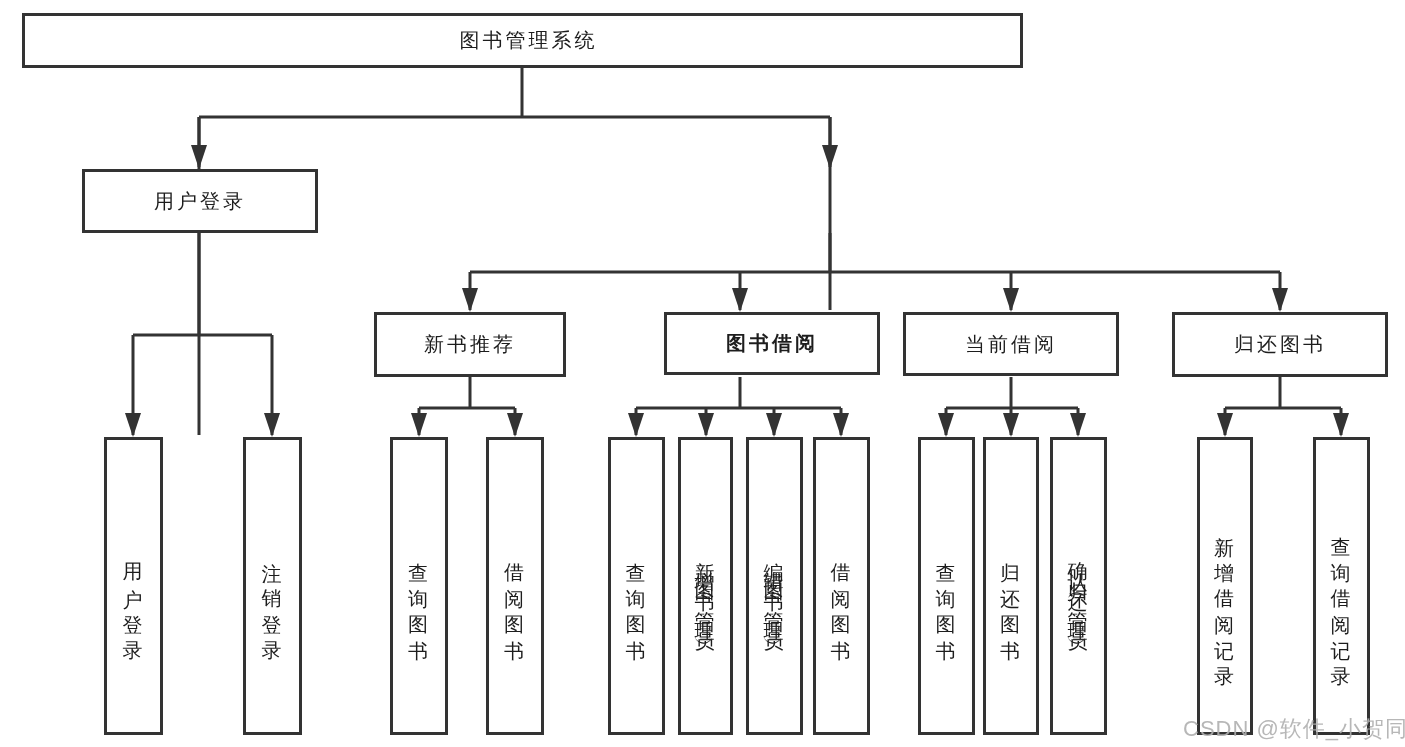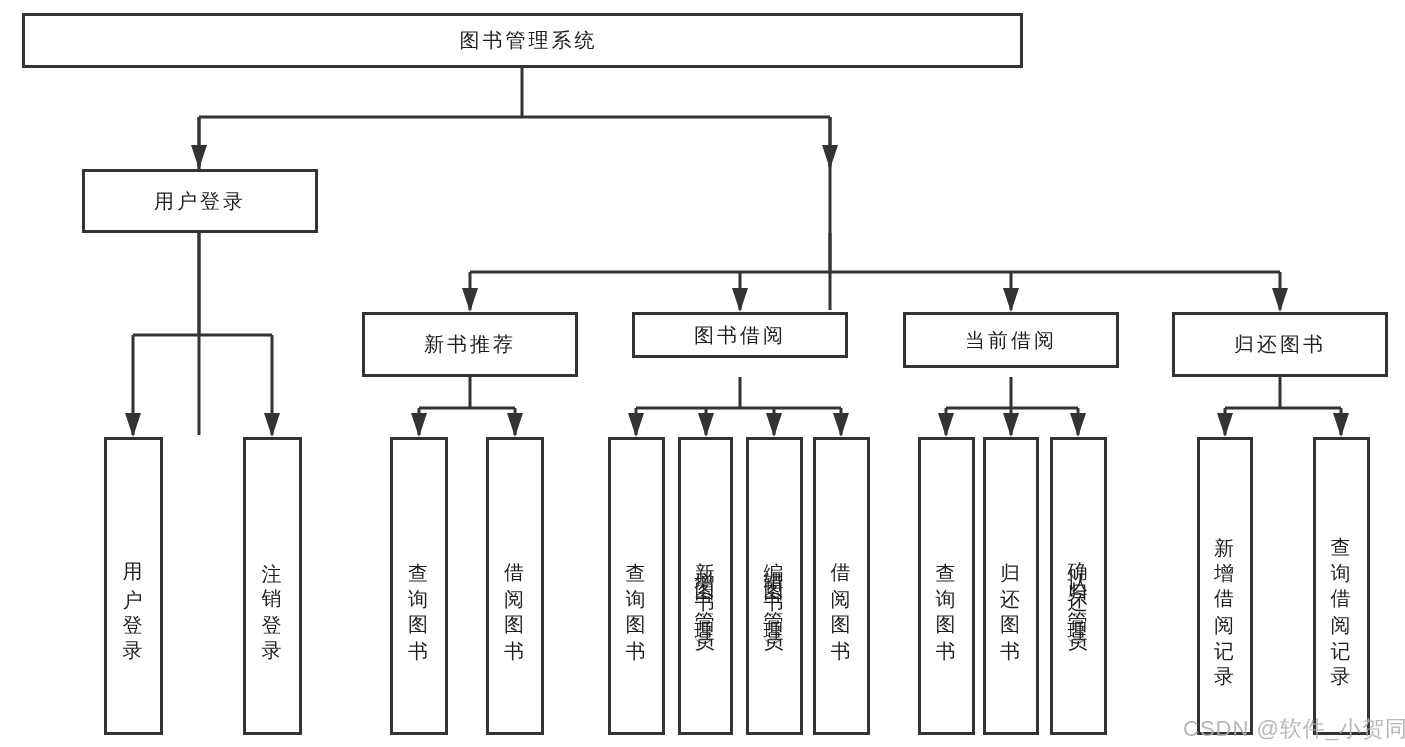--- a/index.html
+++ b/index.html
@@ -55,23 +55,23 @@
     font-size: 22px;
     color: rgba(175,175,175,0.9);
     letter-spacing: 1px;
     white-space: nowrap;
     z-index: 5;
   }
   
   .n-root  { left: 22px;   top: 13px;  width: 1001px; height: 55px; padding-left: 12px; }
   .n-l2-0  { left: 82px;   top: 169px; width: 236px;  height: 64px; }
   .n-l2-1  { left: 712px;  top: 169px; width: 236px;  height: 64px; }
-  .n-l3-0  { left: 362px;  top: 312px; width: 216px;  height: 65px; }
-  .n-l3-1  { left: 632px;  top: 312px; width: 216px;  height: 46px; }
-  .n-l3-2  { left: 903px;  top: 312px; width: 216px;  height: 56px; }
+  .n-l3-0  { left: 374px;  top: 312px; width: 192px;  height: 65px; }
+  .n-l3-1  { left: 664px;  top: 312px; width: 216px;  height: 63px; font-weight: bold; }
+  .n-l3-2  { left: 903px;  top: 312px; width: 216px;  height: 64px; }
   .n-l3-3  { left: 1172px; top: 312px; width: 216px;  height: 65px; }
   .n-lf-0  { left: 104px;  top: 437px; width: 59px;   height: 298px; }
   .n-lf-1  { left: 243px;  top: 437px; width: 59px;   height: 298px; }
   .n-lf-2  { left: 390px;  top: 437px; width: 58px;   height: 298px; }
   .n-lf-3  { left: 486px;  top: 437px; width: 58px;   height: 298px; }
   .n-lf-4  { left: 608px;  top: 437px; width: 57px;   height: 298px; }
   .n-lf-5  { left: 678px;  top: 437px; width: 55px;   height: 298px; }
   .n-lf-6  { left: 746px;  top: 437px; width: 57px;   height: 298px; }
   .n-lf-7  { left: 813px;  top: 437px; width: 57px;   height: 298px; }
   .n-lf-8  { left: 918px;  top: 437px; width: 57px;   height: 298px; }

